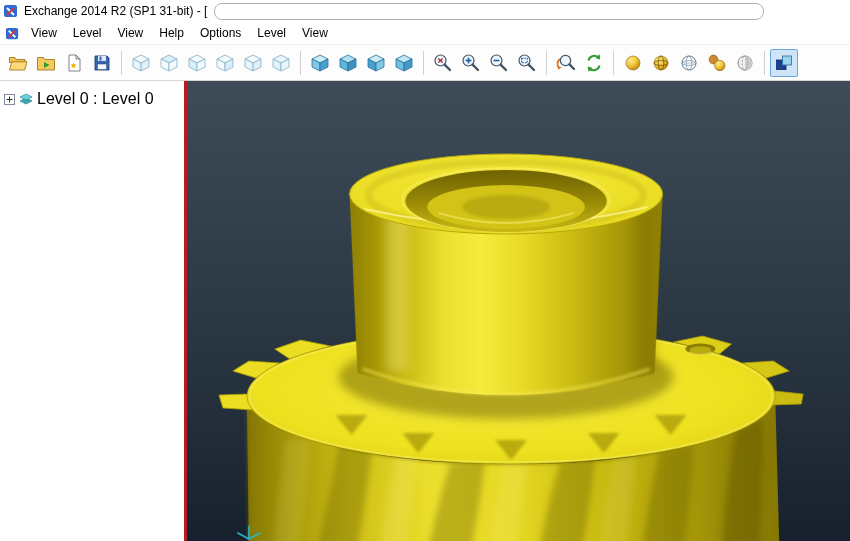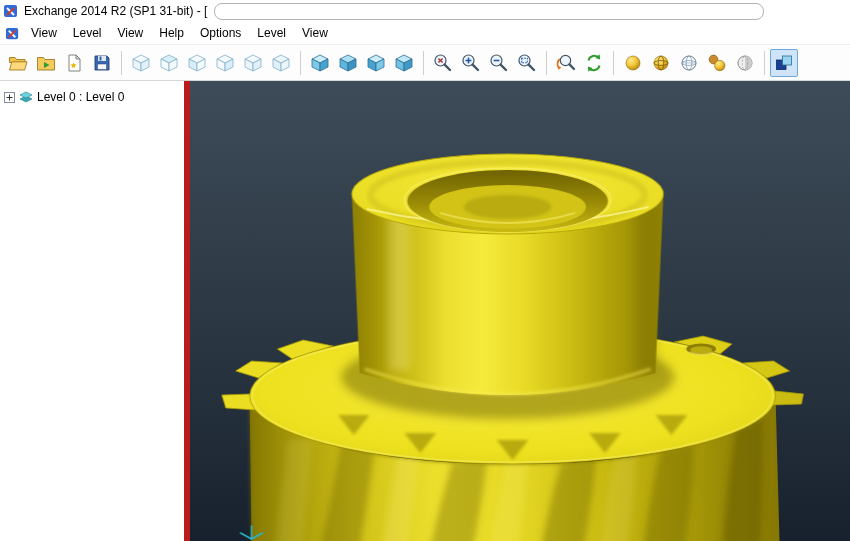--- a/index.html
+++ b/index.html
@@ -27,22 +27,22 @@
     padding:0 4px;border-top:1px solid #efefef;border-bottom:1px solid #d6d6d6;
   }
   .tbtn{
     width:26px;height:26px;display:flex;align-items:center;justify-content:center;
     border:1px solid transparent;border-radius:2px;flex:0 0 auto;
   }
   .tbtn.active{background:#cfe4f8;border-color:#6da8dc;}
   .tsep{width:1px;height:24px;background:#cfcfcf;margin:0 5px;flex:0 0 auto;}
   .main{display:flex;height:461px;}
   .tree{
-    width:184px;flex:0 0 auto;background:#ffffff;border-right:6px solid #b91c1c;
-    padding-top:9px;font-size:12px;overflow:hidden;
+    width:184px;flex:0 0 auto;background:#ffffff;border-right:3px solid #b91c1c;
+    padding-top:9px;font-size:16px;overflow:hidden;
   }
   .tree-item{display:flex;align-items:center;gap:4px;padding-left:4px;cursor:default;}
   .viewport{flex:1;position:relative;overflow:hidden;background:#2c3945;}
   .viewport svg{display:block;width:100%;height:100%;}
 </style>
 </head>
 <body>
 
 <div class="titlebar">
   <span style="display:flex;">

